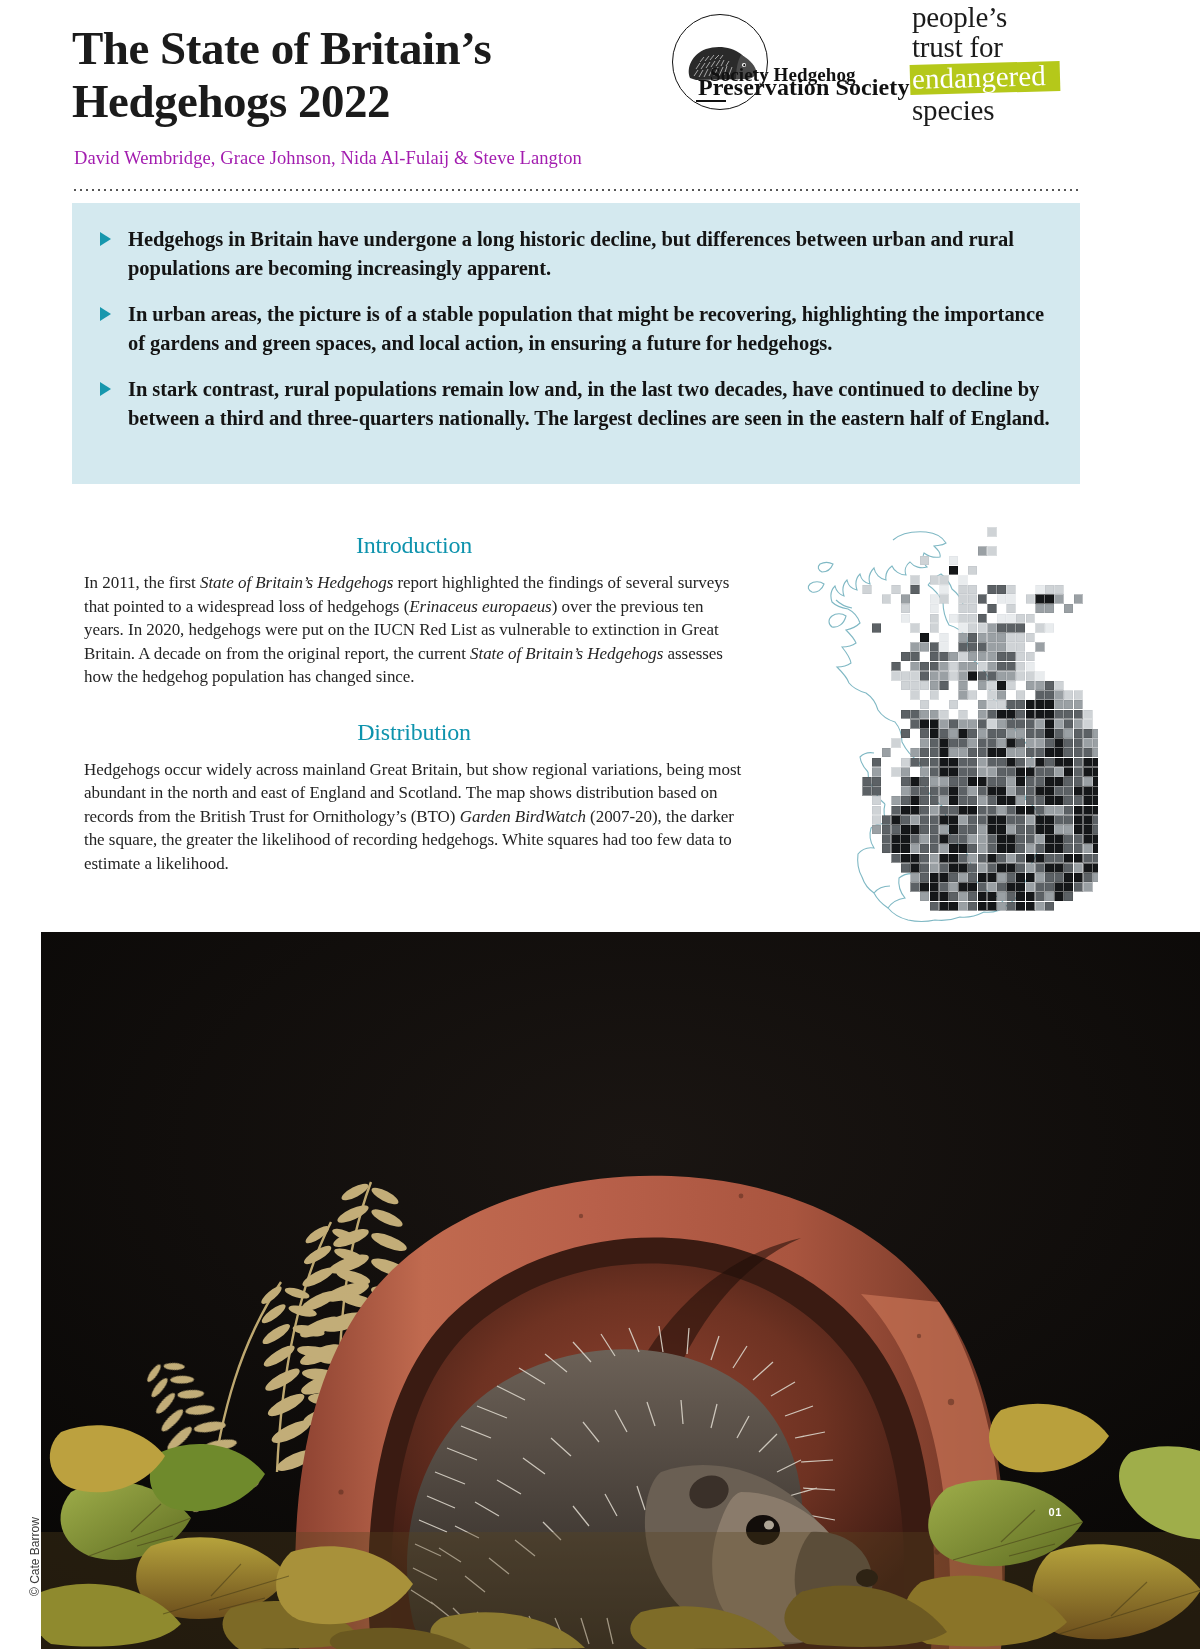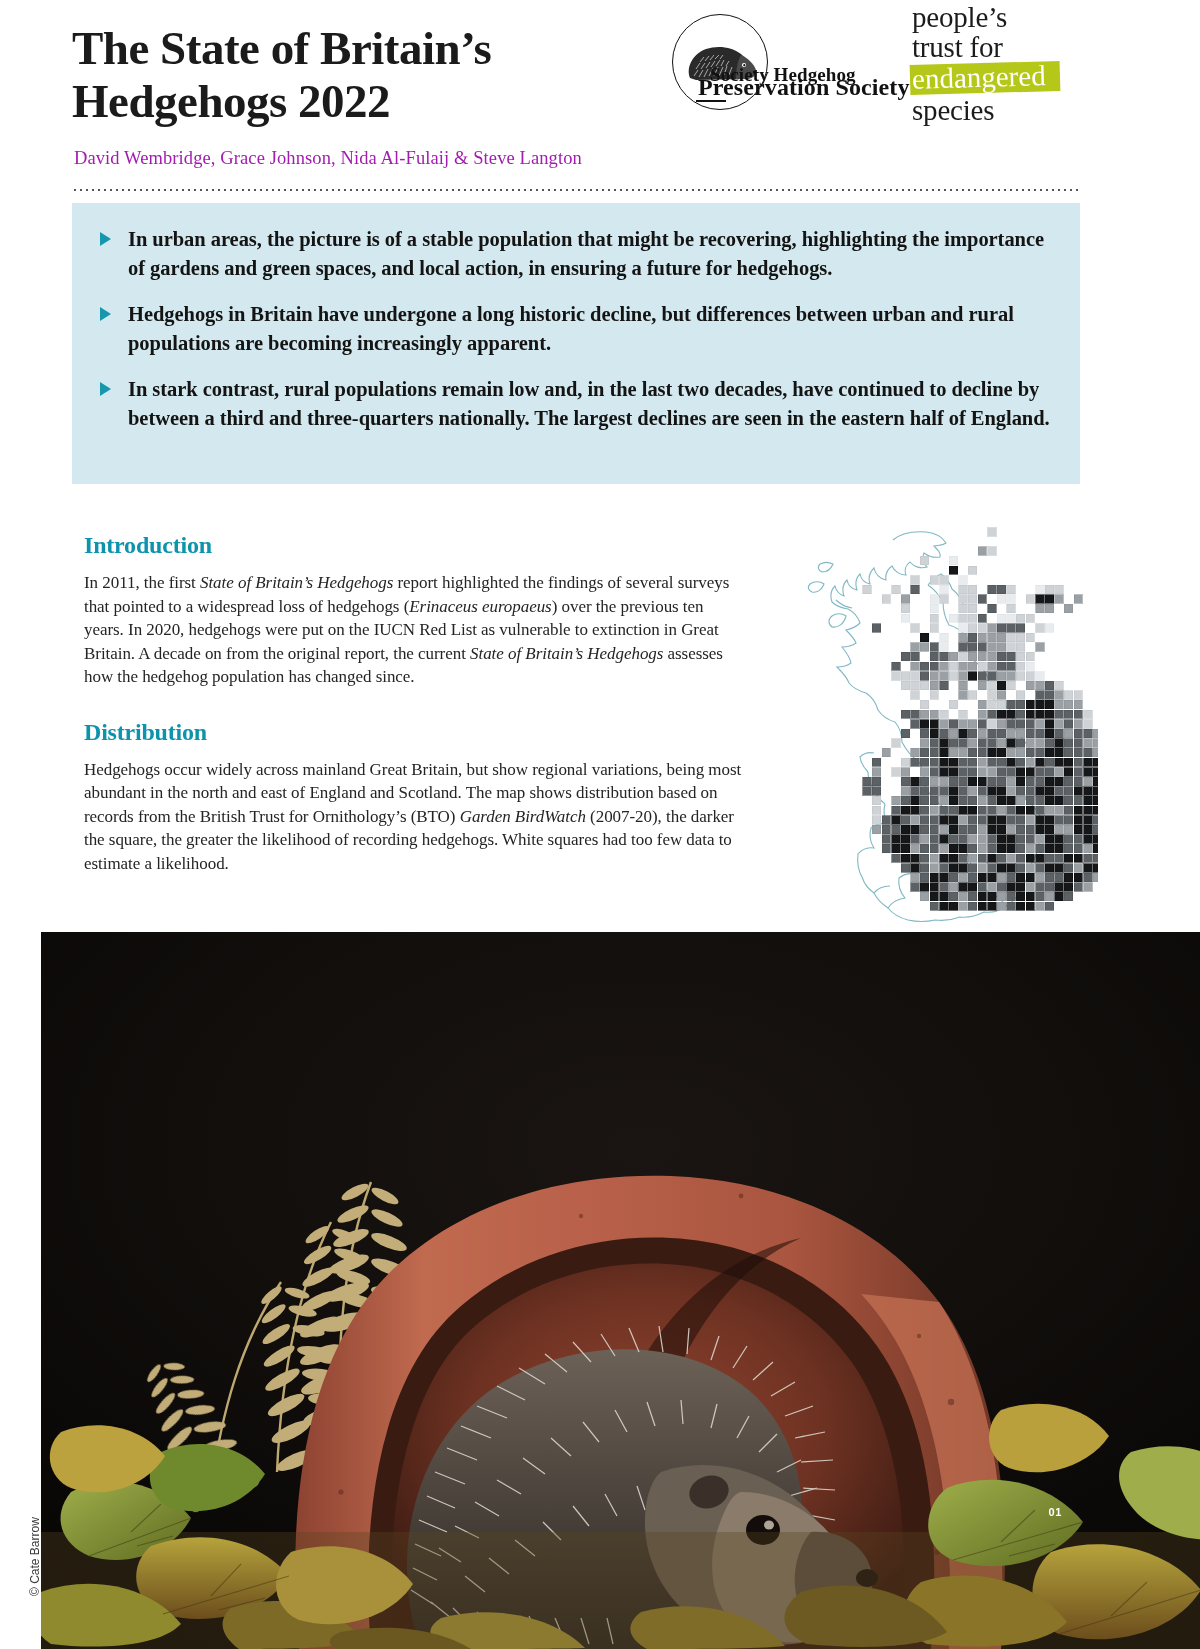--- a/index.html
+++ b/index.html
@@ -70,22 +70,22 @@
   .kp .tri {
     position:absolute; left:14px; top:7px; width:0; height:0;
     border-left:11px solid #1797ad;
     border-top:7px solid transparent;
     border-bottom:7px solid transparent;
   }
 
   
   .col-left { position:absolute; left:84px; top:532px; width:660px; }
   h2.sec {
-    font-family:"Liberation Serif", serif; font-weight:700;
-    font-size:24px; color:#0e93ad; letter-spacing:-0.2px;
+    font-family:"Liberation Serif", serif; font-weight:400;
+    font-size:24px; color:#0e93ad; letter-spacing:-0.2px;text-align:center;
   }
   p.body {
     margin-top:12px;
     font-family:"Liberation Serif", serif;
     font-size:17px; line-height:23.5px; color:#242424; letter-spacing:-0.05px;
   }
   .sec-dist { margin-top:30px; }
   em { font-style:italic; }
 
   
@@ -153,25 +153,25 @@
         <span class="hl-tx">endangered</span>
       </div>
       <div class="ln">species</div>
     </div>
   </div>
 
   <div class="keybox">
     <div class="kp-list">
       <div class="kp">
         <span class="tri"></span>
-        <span>In urban areas, the picture is of a stable population that might be recovering, highlighting the importance of gardens and green spaces, and local action, in ensuring a future for hedgehogs.</span>
+        <span>Hedgehogs in Britain have undergone a long historic decline, but differences between urban and rural populations are becoming increasingly apparent.</span>
       </div>
       <div class="kp">
         <span class="tri"></span>
-        <span>Hedgehogs in Britain have undergone a long historic decline, but differences between urban and rural populations are becoming increasingly apparent.</span>
+        <span>In urban areas, the picture is of a stable population that might be recovering, highlighting the importance of gardens and green spaces, and local action, in ensuring a future for hedgehogs.</span>
       </div>
       <div class="kp">
         <span class="tri"></span>
         <span>In stark contrast, rural populations remain low and, in the last two decades, have continued to decline by between a third and three-quarters nationally. The largest declines are seen in the eastern half of England.</span>
       </div>
     </div>
   </div>
 
   <div class="col-left">
     <h2 class="sec">Introduction</h2>

